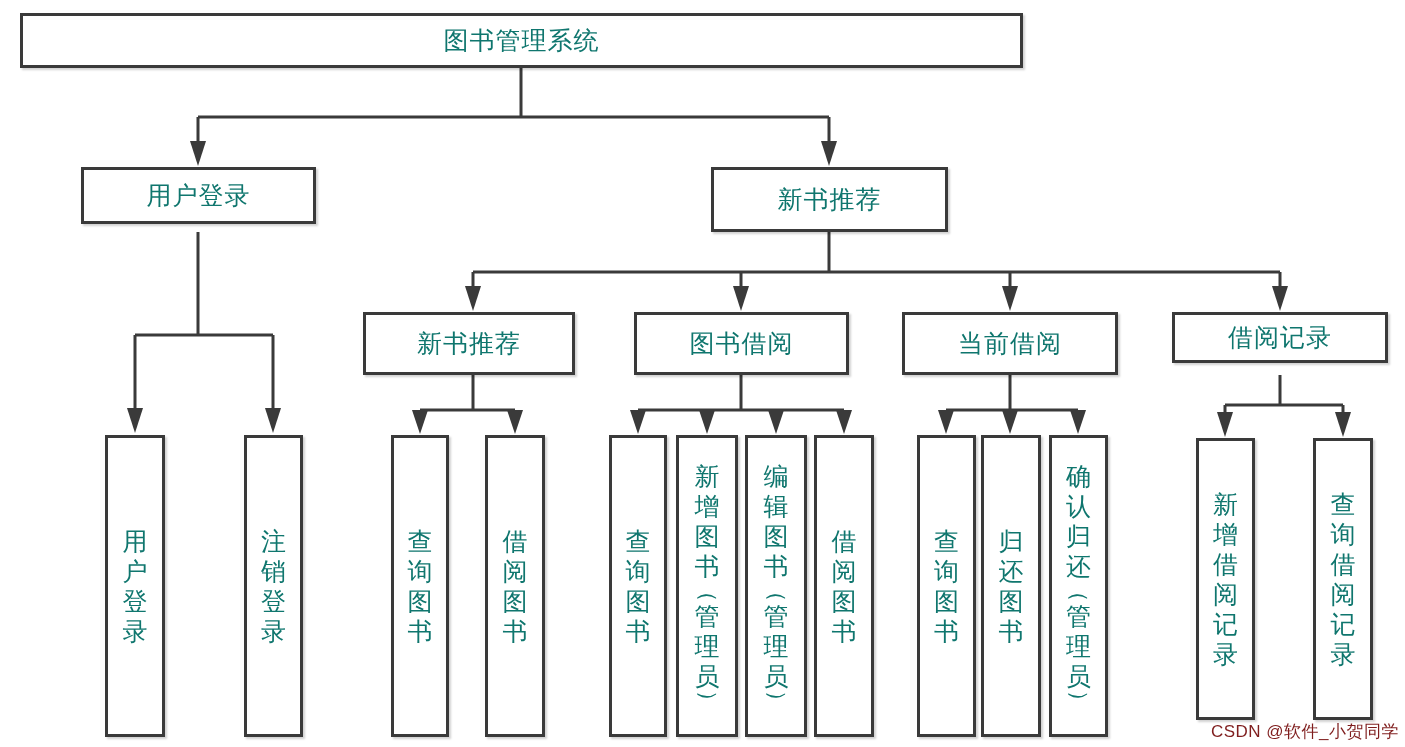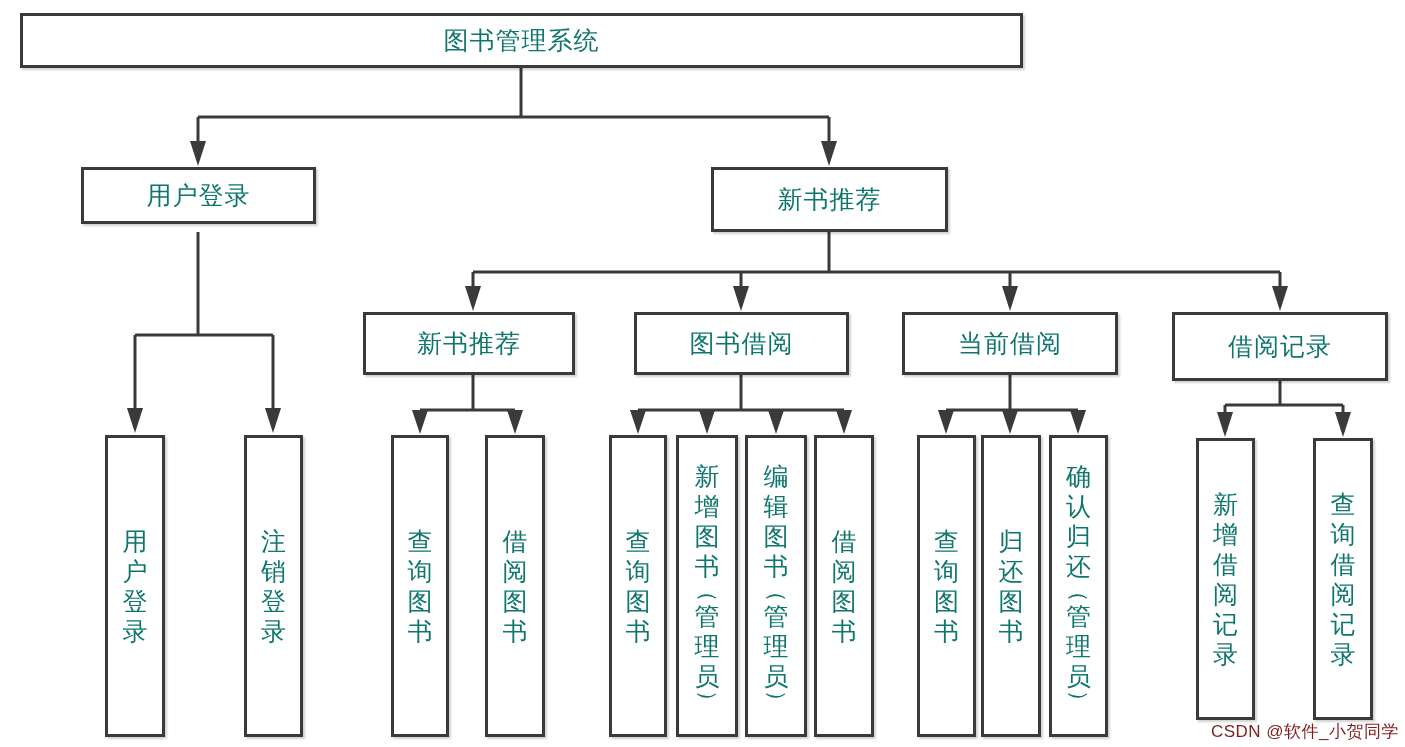--- a/index.html
+++ b/index.html
@@ -143,21 +143,21 @@
 
   <div class="node hbox" style="left:363px; top:312px; width:212px; height:63px;">
     <span>新书推荐</span>
   </div>
   <div class="node hbox" style="left:634px; top:312px; width:215px; height:63px;align-items:center;">
     <span>图书借阅</span>
   </div>
   <div class="node hbox" style="left:902px; top:312px; width:216px; height:63px;">
     <span>当前借阅</span>
   </div>
-  <div class="node hbox" style="left:1172px; top:312px; width:216px; height:69px;">
+  <div class="node hbox" style="left:1172px; top:312px; width:216px; height:51px;">
     <span>借阅记录</span>
   </div>
 
   <div class="node vbox" style="left:105px; top:435px; width:60px; height:302px;">
     <div class="vtext">
         <span class="vchar">用</span>
         <span class="vchar">户</span>
         <span class="vchar">登</span>
         <span class="vchar">录</span>
       </div>

